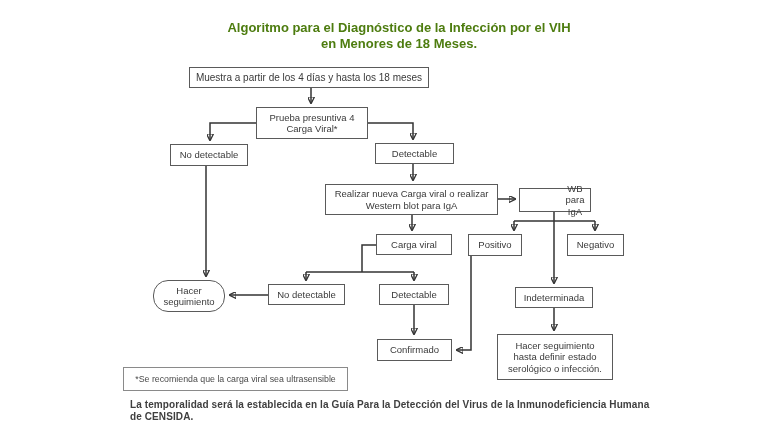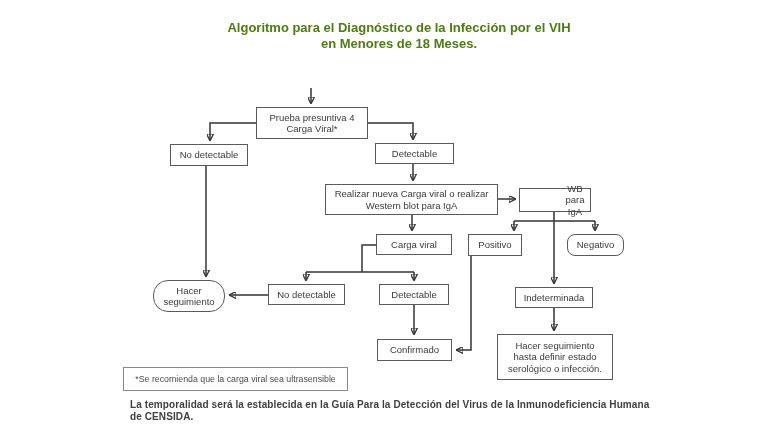--- a/index.html
+++ b/index.html
@@ -60,38 +60,39 @@
     <path d="M554 212 V221"></path>
     <path d="M514 221 H595"></path>
     <path d="M514 221 V230" marker-end="url(#ah)"></path>
     <path d="M595 221 V230" marker-end="url(#ah)"></path>
     <path d="M554 221 V283" marker-end="url(#ah)"></path>
     <path d="M554 308 V330" marker-end="url(#ah)"></path>
     <path d="M414 305 V334" marker-end="url(#ah)"></path>
     <path d="M488 245 H471 V350 H457" marker-end="url(#ah)"></path>
   </svg>
 
+  <div class="node big" style="left:189px;top:67px;width:240px;height:21px;font-size:10px;">Muestra a partir de los 4 días y hasta los 18 meses</div>
 
   <div class="node" style="left:256px;top:107px;width:112px;height:32px;">Prueba presuntiva 4
 Carga Viral*</div>
 
   <div class="node" style="left:170px;top:144px;width:78px;height:22px;">No detectable</div>
 
   <div class="node" style="left:375px;top:143px;width:79px;height:21px;">Detectable</div>
 
   <div class="node big" style="left:325px;top:184px;width:173px;height:31px;">Realizar nueva Carga viral o realizar
 Western blot para IgA</div>
 
   <div class="node" style="left:519px;top:188px;width:72px;height:24px;padding-left:42px;">WB para IgA</div>
 
   <div class="node" style="left:376px;top:234px;width:76px;height:21px;">Carga viral</div>
 
   <div class="node" style="left:468px;top:234px;width:54px;height:22px;">Positivo</div>
 
-  <div class="node" style="left:567px;top:234px;width:57px;height:22px;border-radius:8px;">Negativo</div>
+  <div class="node" style="left:567px;top:234px;width:57px;height:22px;">Negativo</div>
 
   <div class="node" style="left:153px;top:280px;width:72px;height:32px;border-radius:15px;">Hacer
 seguimiento</div>
 
   <div class="node" style="left:268px;top:284px;width:77px;height:21px;">No detectable</div>
 
   <div class="node" style="left:379px;top:284px;width:70px;height:21px;">Detectable</div>
 
   <div class="node" style="left:515px;top:287px;width:78px;height:21px;">Indeterminada</div>
 

